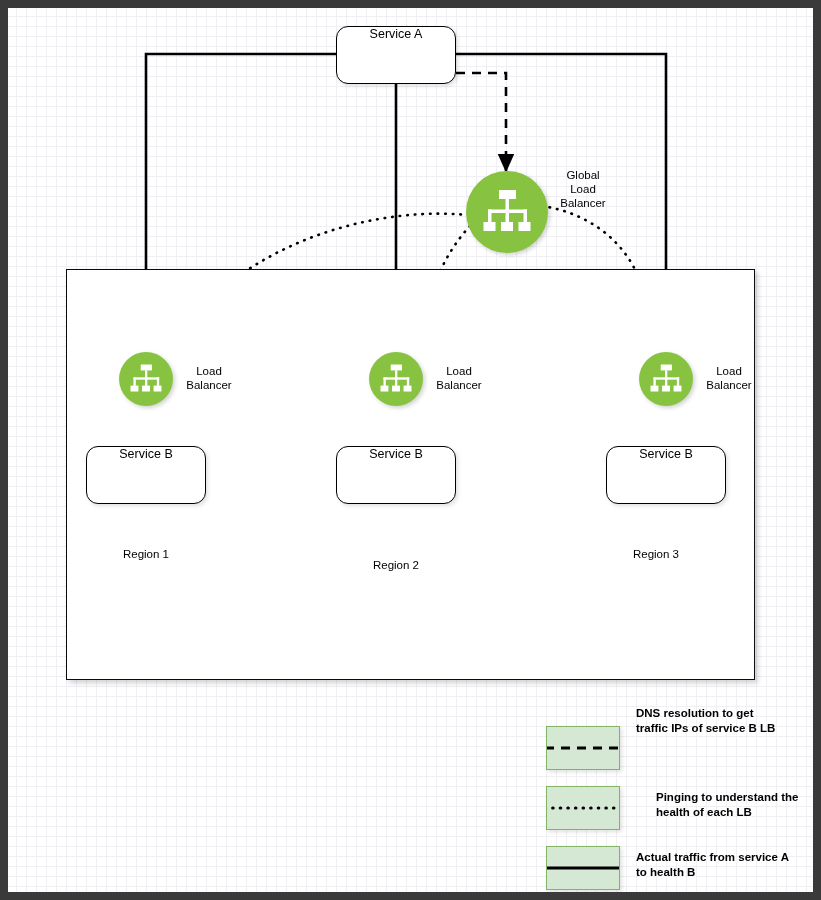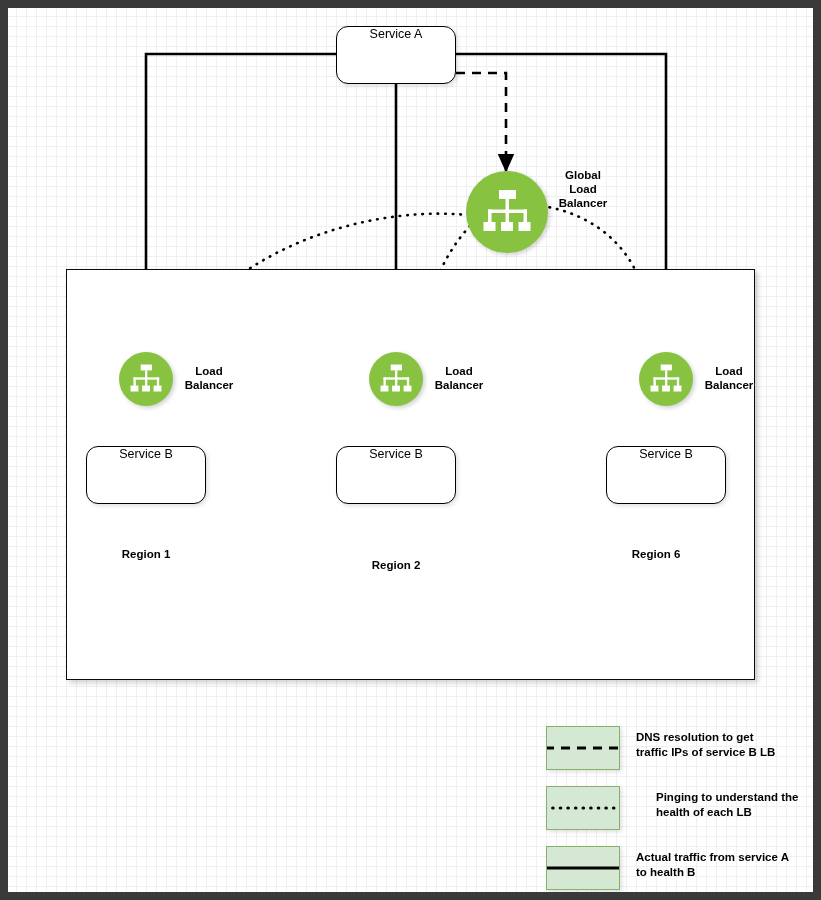--- a/index.html
+++ b/index.html
@@ -60,30 +60,30 @@
   }
   .lb-circle {
     position: absolute;
     border-radius: 50%;
     background: #87c340;
     box-shadow: 2px 2px 4px rgba(0,0,0,0.18);
   }
   .lb-label {
     position: absolute;
     font-size: 11.5px;
-    font-weight: bold;
+    font-weight: normal;
     color: #000000;
     line-height: 1.22;
     text-align: center;
     text-shadow: 1px 1px 2px rgba(255,255,255,0.85);
   }
   .region-label {
     position: absolute;
     font-size: 11.5px;
-    font-weight: bold;
+    font-weight: normal;
     color: #000000;
     text-align: center;
     width: 120px;
   }
   .legend-swatch {
     position: absolute;
     background: #d5e8d4;
     border: 1px solid #82b366;
     box-shadow: 2px 2px 4px rgba(0,0,0,0.12);
   }
@@ -222,29 +222,29 @@
       </svg>
     </div>
     <div class="lb-label" style="left:690px; top:356px; width:62px;">
       <div>Load</div>
       <div>Balancer</div>
     </div>
     <div class="node svc-box" style="left:598px; top:438px; width:120px; height:58px;">
       <span>Service B</span>
     </div>
     <div class="region-label" style="left:588px; top:540px;">
-      <span>Region 6</span>
+      <span>Region 3</span>
     </div>
 
     <div class="legend-swatch" style="left:538px; top:718px; width:72px; height:42px;">
       <svg width="72" height="42" viewBox="0 0 72 42">
         <line x1="-2" y1="21" x2="74" y2="21" stroke="#000000" stroke-width="3" stroke-dasharray="9 7"></line>
       </svg>
     </div>
-    <div class="legend-text" style="left:628px; top:722px;">
+    <div class="legend-text" style="left:628px; top:698px;">
       <div>DNS resolution to get</div>
       <div>traffic IPs of service B LB</div>
     </div>
 
     <div class="legend-swatch" style="left:538px; top:778px; width:72px; height:42px;">
       <svg width="72" height="42" viewBox="0 0 72 42">
         <line x1="-2" y1="21" x2="74" y2="21" stroke="#000000" stroke-width="3" stroke-linecap="round" stroke-dasharray="0.6 7"></line>
       </svg>
     </div>
     <div class="legend-text" style="left:628px; top:782px;padding-left:20px;">

